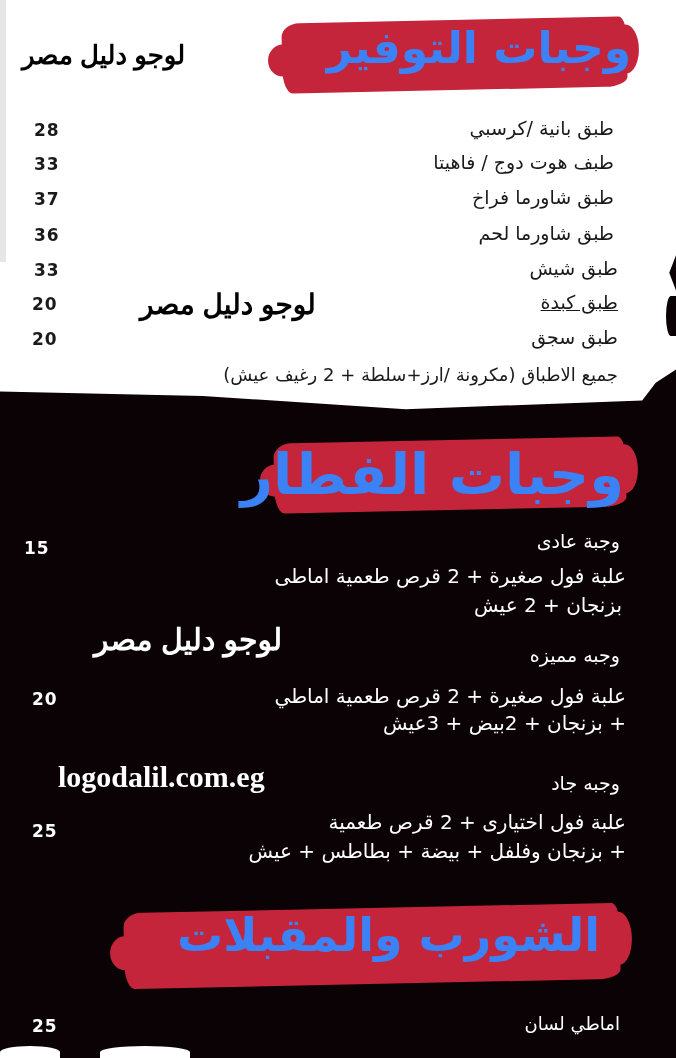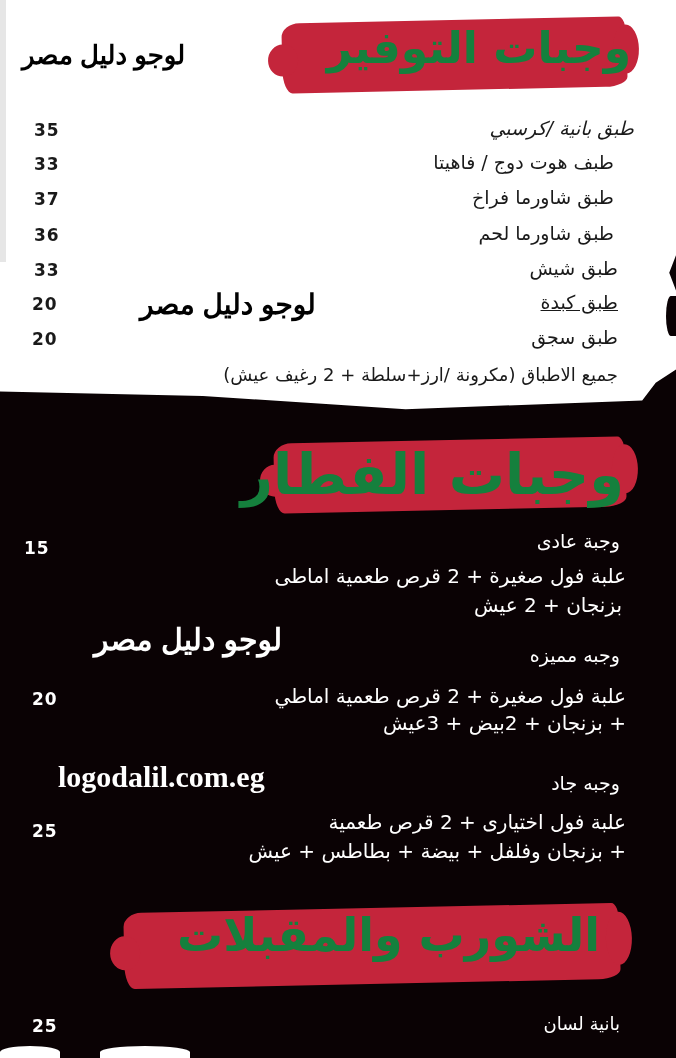--- a/index.html
+++ b/index.html
@@ -24,21 +24,21 @@
       position:absolute; background:#c4253b;
       border-radius: 18px 8px 22px 10px / 14px 20px 10px 24px;
       transform: rotate(-1.2deg);
     }
     .brush::before, .brush::after {
       content:""; position:absolute; background:#c4253b; border-radius:50%;
     }
     .brush::before { left:-14px; top:30%; width:30px; height:45%; }
     .brush::after { right:-12px; top:12%; width:26px; height:70%; }
     .section-title {
-      position:absolute; color:#15803d; font-weight:bold; direction:rtl; text-align:right;
+      position:absolute; color:#3b82f6; font-weight:bold; direction:rtl; text-align:right;
       white-space:nowrap;
     }
     .item {
       position:absolute; direction:rtl; text-align:right; white-space:nowrap;
       font-size:19px;
     }
     .price {
       position:absolute; font-size:17px; font-weight:bold; letter-spacing:1px;
     }
     .dark { color:#1a1a1a; }
@@ -60,22 +60,22 @@
 <body>
 
 <div class="white-panel"></div>
 <div class="left-strip"></div>
 <div class="edge-blot" style="top:296px;"></div>
 
 <div class="brush" style="left:282px; top:20px; width:345px; height:70px;"></div>
 <div class="section-title" style="right:45px; top:22px; font-size:44px;">وجبات التوفير</div>
 <div class="watermark dark" style="left:22px; top:40px; font-size:26px; color:#000;">لوجو دليل مصر</div>
 
-<div class="item dark" style="right:42px; top:117px;font-style:italic;">طبق بانية /كرسبي</div>
-<div class="price dark" style="left:34px; top:120px;">35</div>
+<div class="item dark" style="right:62px; top:117px;">طبق بانية /كرسبي</div>
+<div class="price dark" style="left:34px; top:120px;">28</div>
 
 <div class="item dark" style="right:62px; top:151px;">طبف هوت دوج / فاهيتا</div>
 <div class="price dark" style="left:34px; top:154px;">33</div>
 
 <div class="item dark" style="right:62px; top:186px;">طبق شاورما فراخ</div>
 <div class="price dark" style="left:34px; top:189px;">37</div>
 
 <div class="item dark" style="right:62px; top:222px;">طبق شاورما لحم</div>
 <div class="price dark" style="left:34px; top:225px;">36</div>
 
@@ -109,17 +109,17 @@
 <div class="watermark-en" style="left:58px; top:760px;">logodalil.com.eg</div>
 
 <div class="item light" style="right:56px; top:772px; font-size:19px;margin-left:8px;">وجبه جاد</div>
 <div class="price light" style="left:32px; top:821px;">25</div>
 <div class="item light" style="right:50px; top:810px; font-size:20px;">علبة فول اختيارى + 2 قرص طعمية</div>
 <div class="item light" style="right:50px; top:839px; font-size:20px;">+ بزنجان وفلفل + بيضة + بطاطس + عيش</div>
 
 <div class="brush" style="left:124px; top:908px; width:496px; height:76px;"></div>
 <div class="section-title" style="right:76px; top:908px; font-size:46px;">الشورب والمقبلات</div>
 
-<div class="item light" style="right:56px; top:1013px; font-size:18px;">بانية لسان</div>
+<div class="item light" style="right:56px; top:1013px; font-size:18px;">اماطي لسان</div>
 <div class="price light" style="left:32px; top:1016px;">25</div>
 
 <div class="bottom-blob" style="left:0; width:60px;"></div>
 <div class="bottom-blob" style="left:100px; width:90px;"></div>
 
 </body></html>

